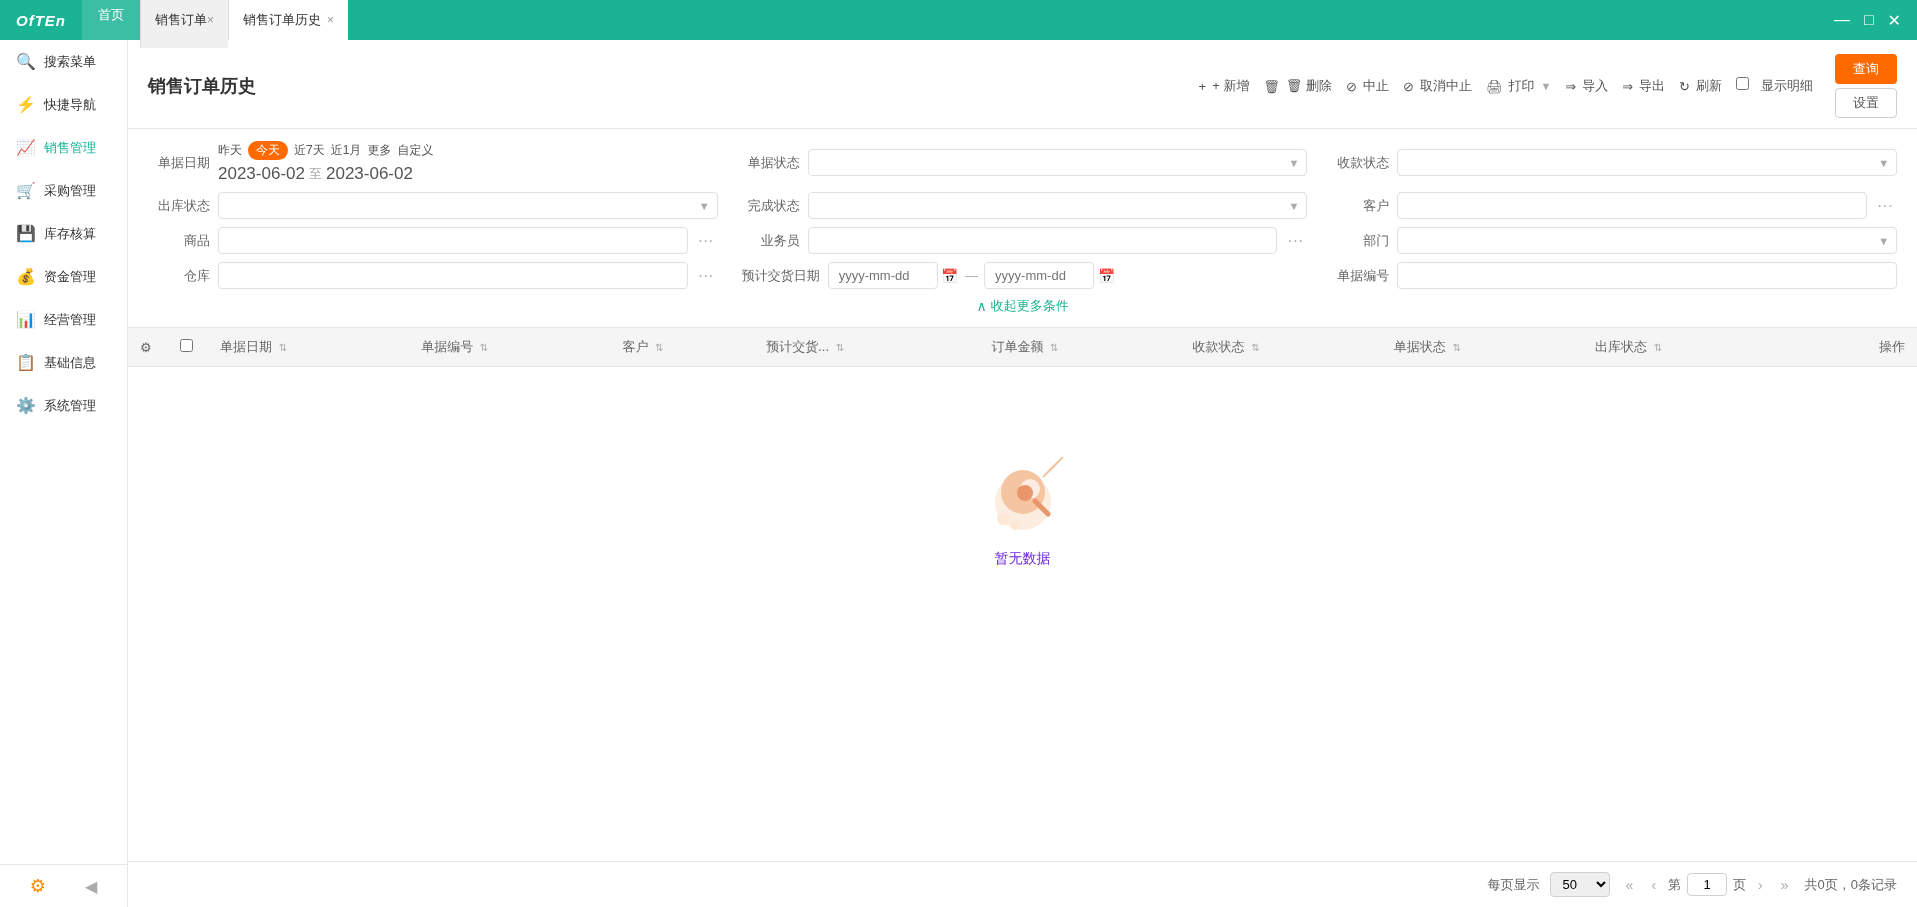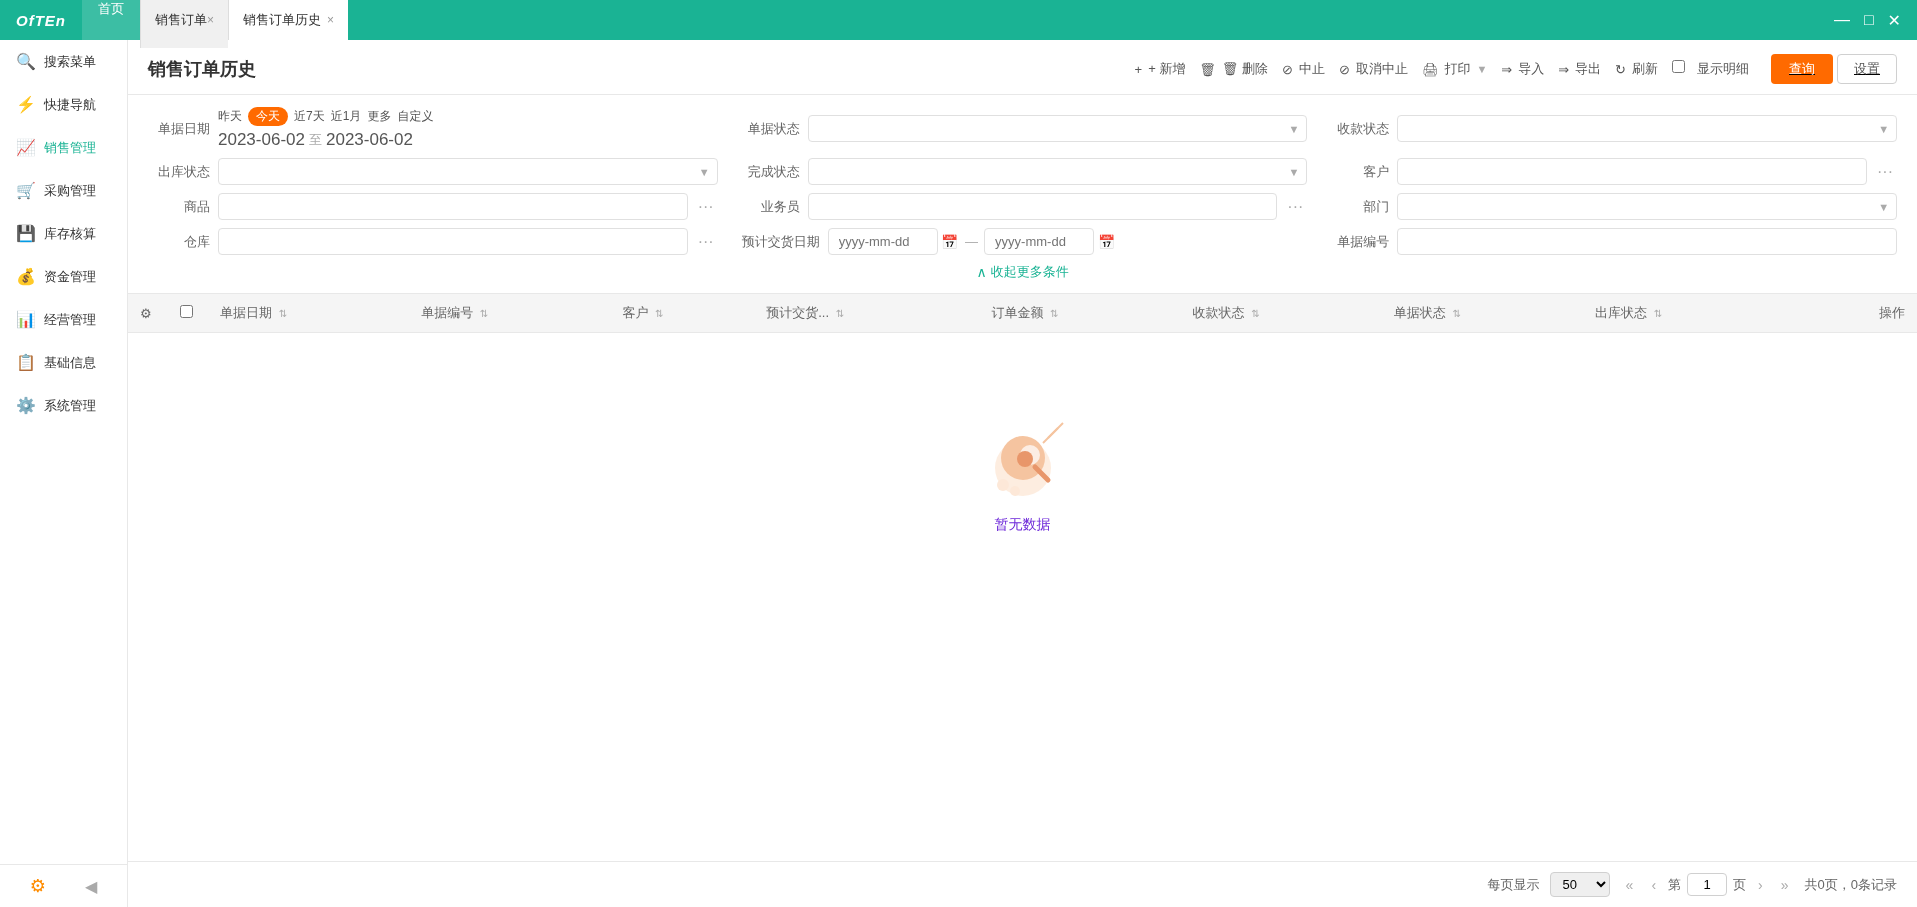--- a/index.html
+++ b/index.html
@@ -65,21 +65,21 @@
     .page-info { color: #666; font-size: 13px; }
 
     
     input[type=checkbox] { cursor: pointer; }
   </style>
 </head>
 <body>
 
 <div style="height:40px; background:#1ab394; display:flex; align-items:center; flex-shrink:0; position:relative;">
   <div style="color:#fff; font-size:15px; font-weight:bold; padding:0 16px; letter-spacing:1px; font-style:italic;">OfTEn</div>
-  <div style="background:rgba(255,255,255,0.15); color:#fff; padding:0 16px; height:40px; display:flex; align-items:flex-start; font-size:13px; cursor:pointer; gap:6px;">
+  <div style="background:rgba(255,255,255,0.15); color:#fff; padding:16px 16px; height:40px; display:flex; align-items:flex-end; font-size:13px; cursor:pointer; gap:6px;">
     <span>首页</span>
   </div>
   <div style="background:#f0f0f0; color:#333; padding:18px 14px; height:56px; display:flex; align-items:center; font-size:13px; cursor:pointer; gap:0; border-left:1px solid #ddd;">
     <span>销售订单</span>
     <span style="color:#999; font-size:12px; cursor:pointer;">×</span>
   </div>
   <div style="background:#fff; color:#333; padding:0 14px; height:40px; display:flex; align-items:center; font-size:13px; cursor:pointer; gap:6px; border-left:1px solid #ddd;">
     <span>销售订单历史</span>
     <span style="color:#999; font-size:12px; cursor:pointer;">×</span>
   </div>
@@ -170,21 +170,21 @@
           <span style="margin-left:2px;">导出</span>
         </div>
         <div class="toolbar-btn">
           <span>↻</span>
           <span style="margin-left:2px;">刷新</span>
         </div>
         <div style="display:flex; align-items:flex-start; gap:12px;">
           <input type="checkbox" id="displayDetail" style="">
           <label for="displayDetail" style="color:#555; font-size:13px; cursor:pointer;">显示明细</label>
         </div>
-        <div style="display:flex; flex-direction:row; gap:4px; margin-left:8px;text-decoration:underline;">
+        <div style="display:flex; flex-direction:column; gap:4px; margin-left:8px;">
           <button class="btn-query">查询</button>
           <button class="btn-setting">设置</button>
         </div>
       </div>
     </div>
 
     <div class="filter-area">
 
       <div class="filter-row">
 

